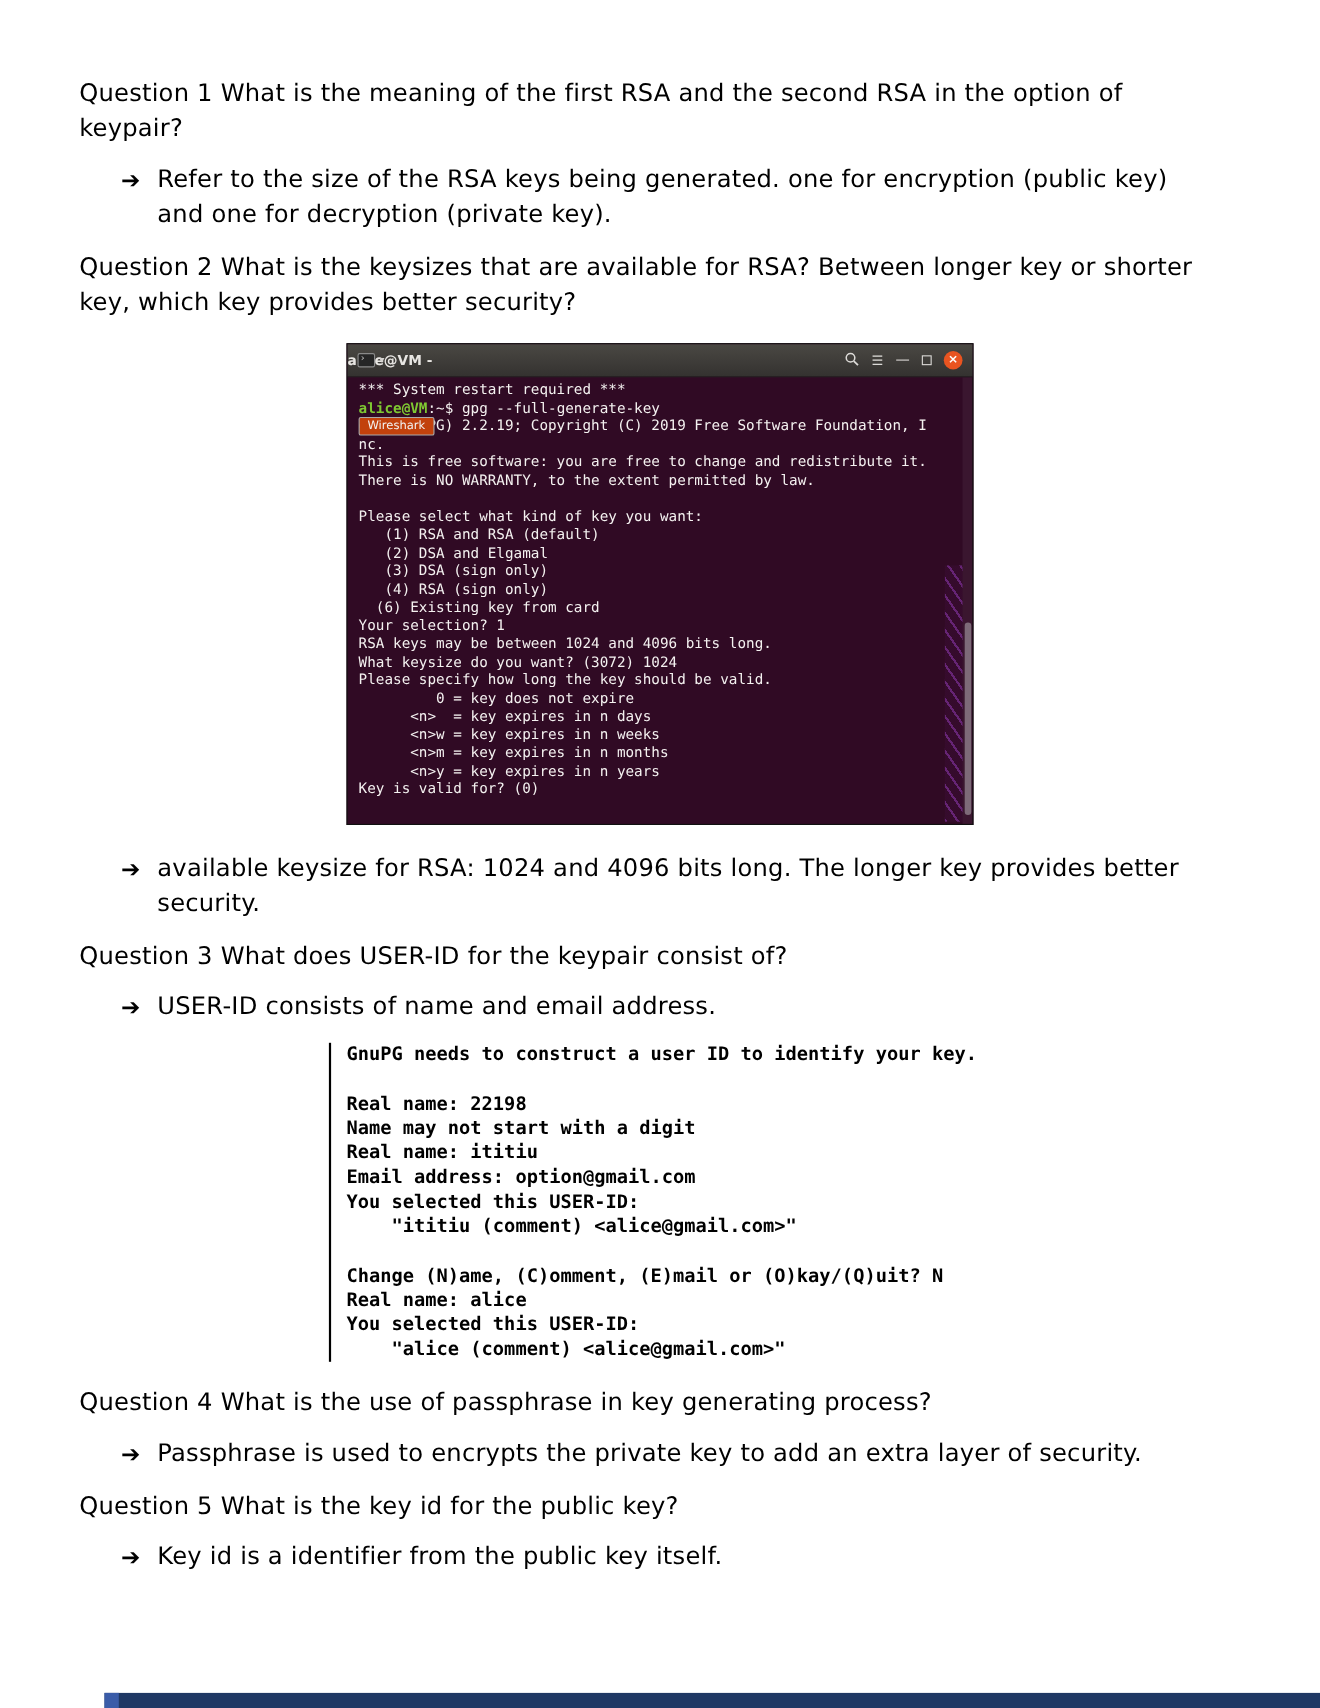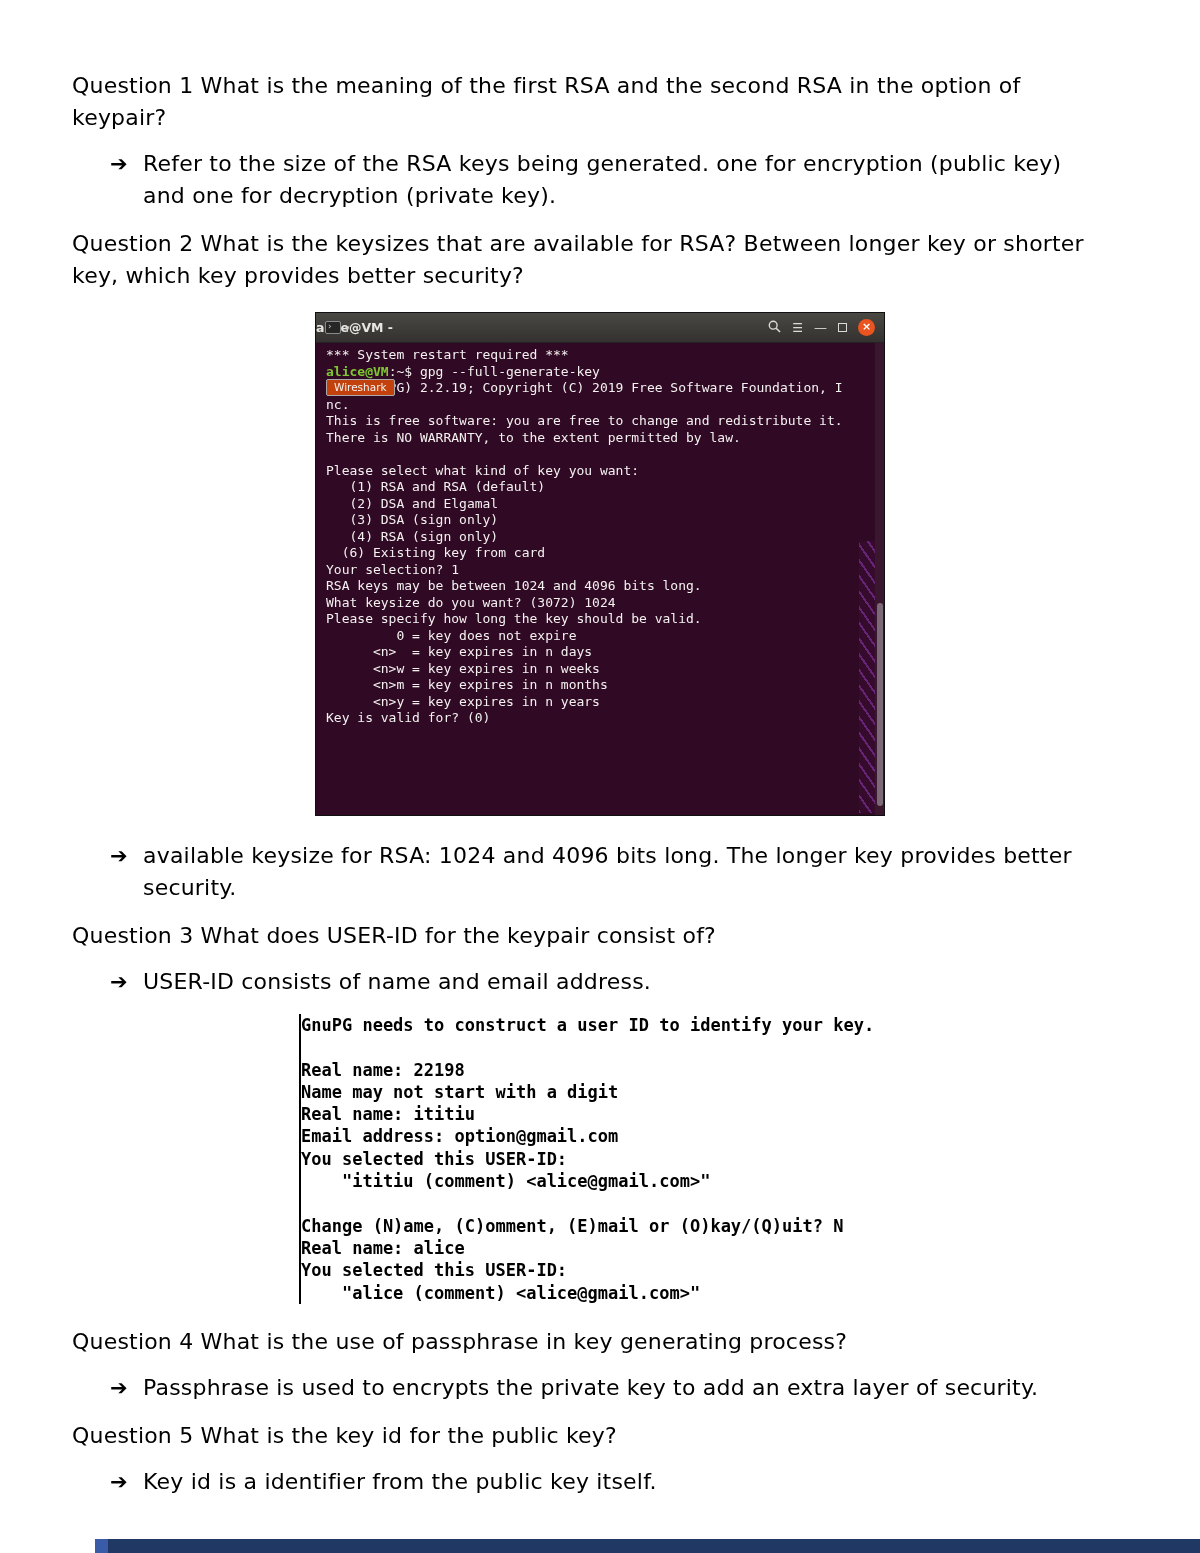--- a/index.html
+++ b/index.html
@@ -37,21 +37,21 @@
   .tb-right { margin-left:auto; display:flex; align-items:center; gap:11px; z-index:2; }
   .tb-ic { color:#dcdad7; font-size:12px; line-height:1; }
   .circle-btn {
     width:17px; height:17px; border-radius:50%; background:#e95420;
     color:#fff; font-size:11px; font-weight:bold; line-height:16px; text-align:center;
   }
   .sq { width:9px; height:9px; border:1px solid #dcdad7; }
   .dash { font-size:13px; color:#dcdad7; }
 
   .term-body {
-    position:relative; height:472px; padding:4px 6px 2px 10px;
+    position:relative; height:406px; padding:4px 6px 2px 10px;
     font-family:"DejaVu Sans Mono","Liberation Mono",monospace;
     font-size:13px; line-height:16.5px; color:#f4f1f0; overflow:hidden;
   }
   .tline { white-space:pre; }
   .prompt { color:#7fc832; font-weight:bold; }
 
   .tooltip {
     position:absolute; left:10px; top:36px; z-index:3;
     background:#c2410c; border:1px solid #a9a9a9; border-radius:2px;
     color:#f2f2f2; font-family:"DejaVu Sans","Liberation Sans",sans-serif;
@@ -65,21 +65,21 @@
     position:absolute; right:1px; top:55%; height:43%; width:6px;
     background:#a298a0; opacity:.65; border-radius:3px;
   }
   .wallpaper {
     position:absolute; right:9px; top:42%; bottom:2px; width:16px; pointer-events:none;
     background:repeating-linear-gradient(55deg, rgba(146,58,183,0.55) 0 2px, rgba(70,15,70,0.25) 2px 9px);
   }
 
   
   .gnupg {
-    margin:16px 0 0 227px; border-left:2px solid #000; padding-left:0;
+    margin:16px 0 0 227px; border-left:2px solid #000; padding-left:14px;
     font-family:"DejaVu Sans Mono","Liberation Mono",monospace;
     font-size:17px; font-weight:bold; line-height:22.3px; color:#000;
   }
   .gline { white-space:pre; }
 
   
   .footer {
     position:absolute; left:95px; right:0; bottom:0; height:14px; background:#1f3864;
   }
   .footer-accent {

